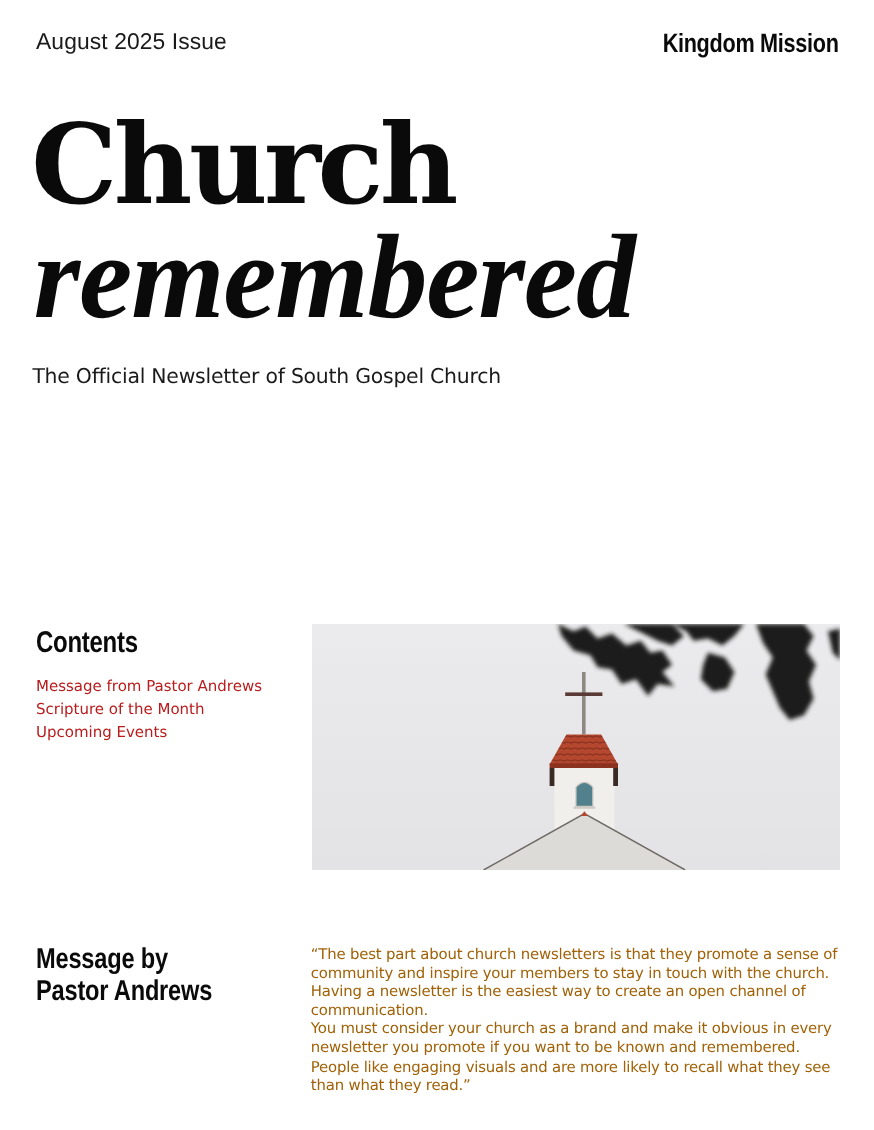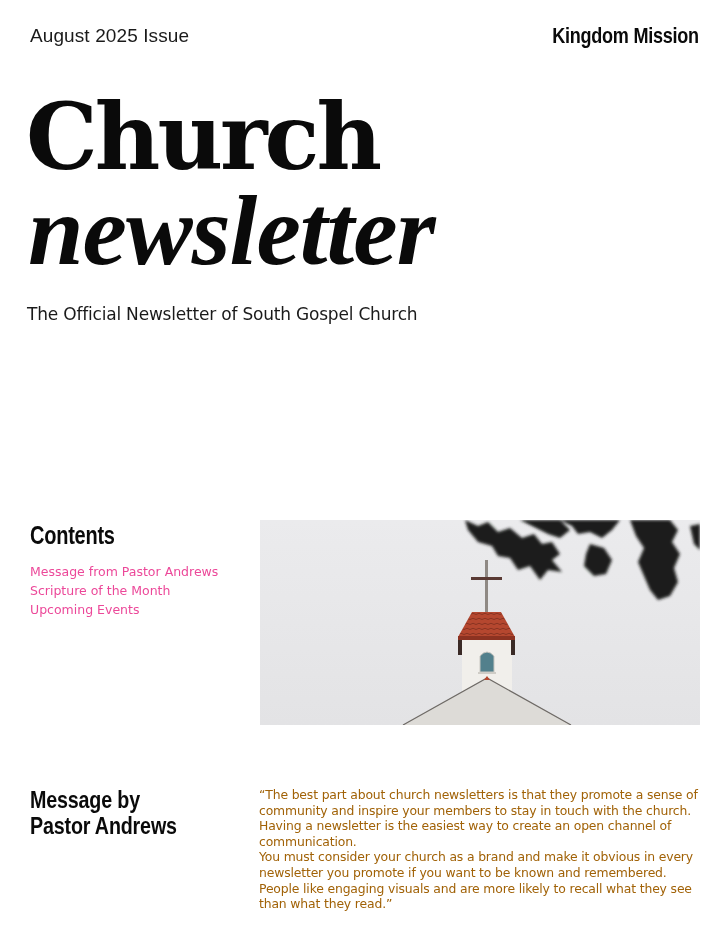--- a/index.html
+++ b/index.html
@@ -37,21 +37,21 @@
   }
 
   .contents-heading {
     position: absolute; left: 30px; top: 521px;
     font-family: "Liberation Sans", sans-serif; font-weight: bold;
     font-size: 25px; color: #0a0a0a;
     transform: scaleX(0.8); transform-origin: left top; letter-spacing: -0.3px;
   }
   .contents-list {
     position: absolute; left: 30px; top: 562px; list-style: none;
-    font-family: "DejaVu Sans", sans-serif; font-size: 12.5px; color: #ec4899;
+    font-family: "DejaVu Sans", sans-serif; font-size: 12.5px; color: #b91c1c;
   }
   .contents-list li { line-height: 19px; }
 
   .photo {
     position: absolute; left: 260px; top: 520px; width: 440px; height: 205px;
     overflow: hidden; background: #e8e8ea;
   }
 
   .msg-heading {
     position: absolute; left: 30px; top: 787px;
@@ -66,21 +66,21 @@
   }
   .msg-body p { margin: 0; }
 </style>
 </head>
 <body>
 
 <div class="issue-label">August 2025 Issue</div>
 <div class="brand">Kingdom Mission</div>
 
 <div class="title-church">Church</div>
-<div class="title-newsletter">newsletter</div>
+<div class="title-newsletter">remembered</div>
 <div class="subtitle">The Official Newsletter of South Gospel Church</div>
 
 <section>
   <h2 class="contents-heading">Contents</h2>
   <ul class="contents-list">
     <li>Message from Pastor Andrews</li>
     <li>Scripture of the Month</li>
     <li>Upcoming Events</li>
   </ul>
 </section>

